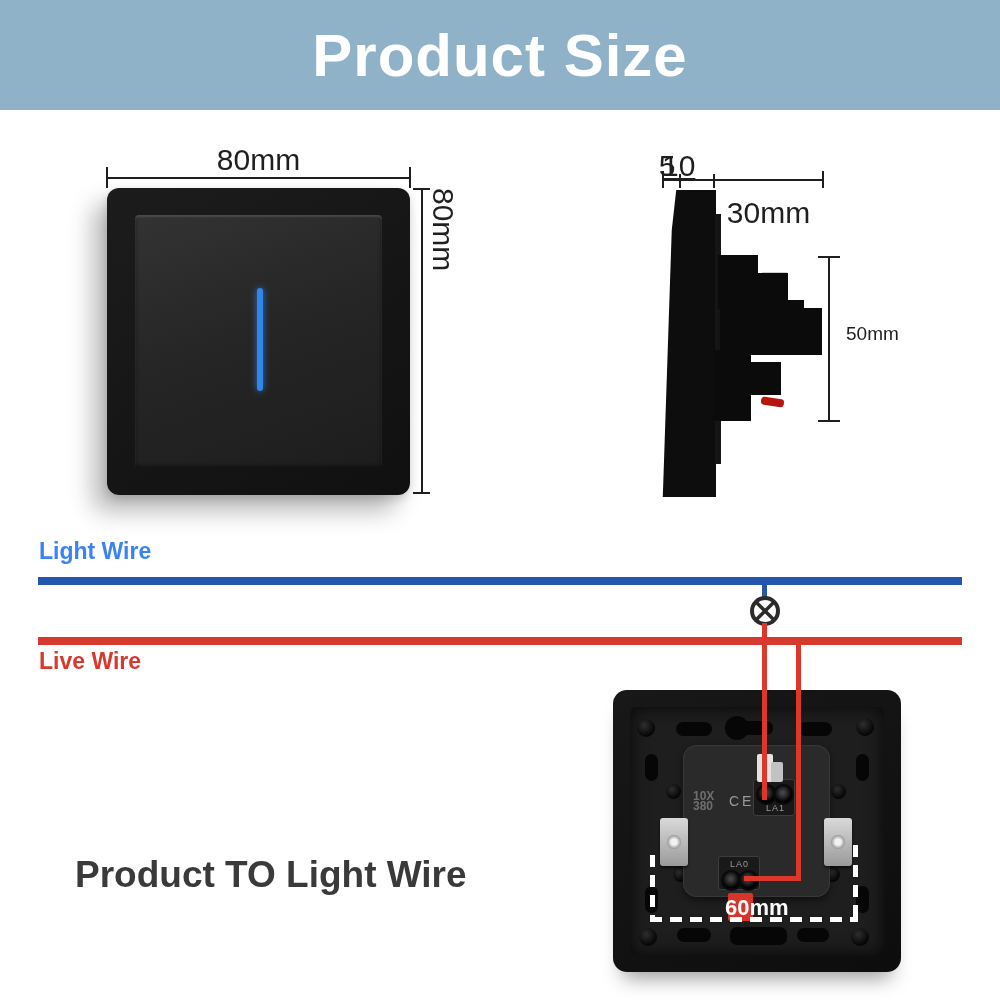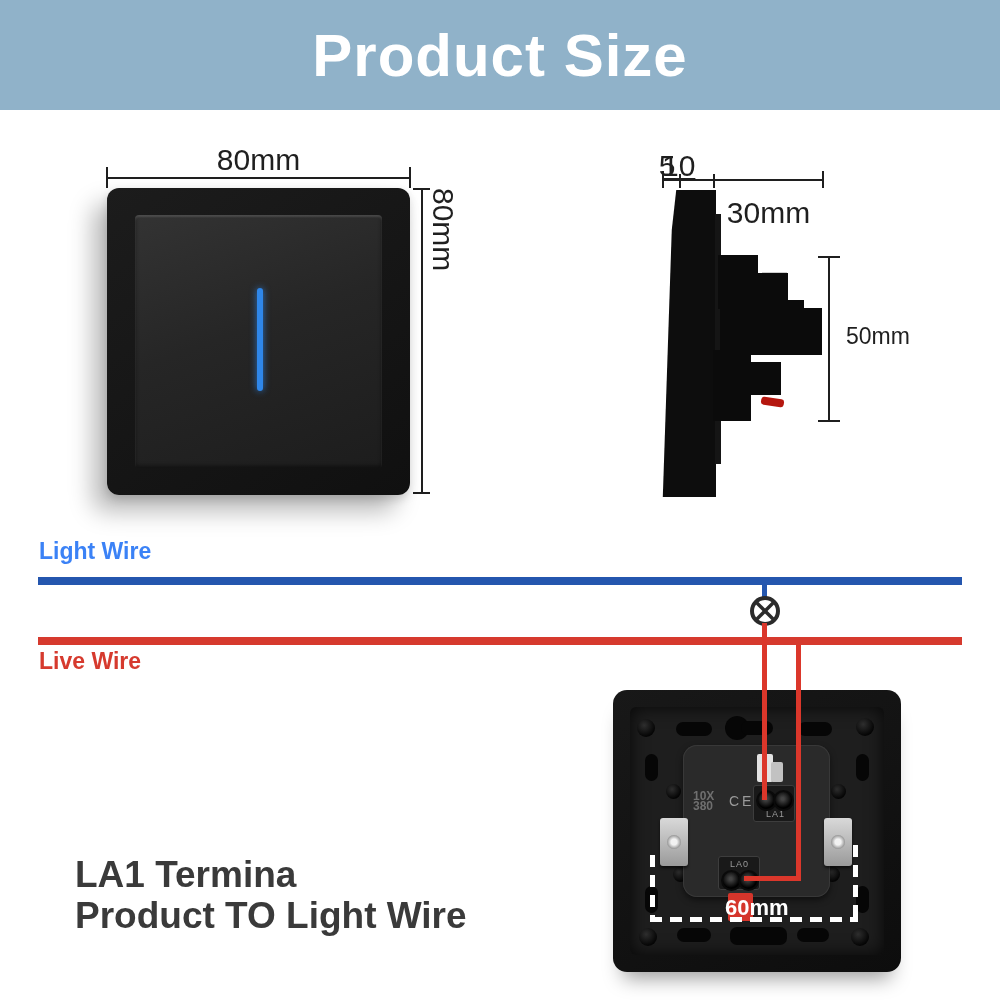--- a/index.html
+++ b/index.html
@@ -101,39 +101,38 @@
   <div class="abs blk" style="left:718px;top:273px;width:70px;height:36px;"></div>
   <div class="abs blk" style="left:774px;top:300px;width:30px;height:26px;"></div>
   <div class="abs blk" style="left:720px;top:308px;width:102px;height:47px;"></div>
   <div class="abs blk" style="left:713px;top:350px;width:38px;height:71px;"></div>
   <div class="abs blk" style="left:713px;top:362px;width:68px;height:33px;"></div>
   <div class="abs" style="left:761px;top:398px;width:23px;height:8px;background:#b5170f;transform:rotate(8deg);border-radius:3px;"></div>
 
   <div class="abs dim-line" style="left:828px;top:257px;width:2px;height:165px;"></div>
   <div class="abs dim-line" style="left:818px;top:256px;width:22px;height:2px;"></div>
   <div class="abs dim-line" style="left:818px;top:420px;width:22px;height:2px;"></div>
-  <div class="abs dim-text" style="left:846px;top:323px;font-size:23px;">50mm</div>
+  <div class="abs dim-text" style="left:846px;top:323px;font-size:19px;">50mm</div>
 
   <div class="abs wire-label" style="left:39px;top:538px;color:#3b82f6;">Light Wire</div>
   <div class="abs wire" style="left:38px;top:577px;width:924px;background:#2456ae;"></div>
 
   <div class="abs wire-label" style="left:39px;top:600px;color:#d63a2e;margin-top:48px;">Live Wire</div>
   <div class="abs wire" style="left:38px;top:637px;width:924px;background:#d63a2e;"></div>
 
   <div class="abs" style="left:762px;top:585px;width:5px;height:14px;background:#2456ae;"></div>
   <svg class="abs" style="left:747px;top:593px;" width="36" height="36" viewBox="0 0 36 36">
     <circle cx="18" cy="18" r="13" fill="#ffffff" stroke="#2b2b2b" stroke-width="4"></circle>
     <line x1="9.2" y1="9.2" x2="26.8" y2="26.8" stroke="#2b2b2b" stroke-width="3.4"></line>
     <line x1="26.8" y1="9.2" x2="9.2" y2="26.8" stroke="#2b2b2b" stroke-width="3.4"></line>
   </svg>
 
   <div class="abs annot" style="left:75px;top:724px;">
   </div>
   <div class="abs annot" style="left:75px;top:854px;">
-    <div>LA1 Termina</div>
     <div>Product TO Light Wire</div>
   </div>
 
   <div class="abs back-plate">
     <div class="abs back-recess"></div>
 
     <div class="abs screw" style="left:24px;top:29px;width:18px;height:18px;"></div>
     <div class="abs screw" style="left:243px;top:28px;width:18px;height:18px;"></div>
     <div class="abs screw" style="left:26px;top:238px;width:18px;height:18px;"></div>
     <div class="abs screw" style="left:238px;top:238px;width:18px;height:18px;"></div>
@@ -156,21 +155,21 @@
     <div class="abs screw" style="left:212px;top:177px;width:15px;height:15px;"></div>
 
     <div class="abs mech">
 
       <div class="abs" style="left:10px;top:46px;color:#6f6f6f;font-size:12px;font-weight:700;line-height:10px;">
         <div>10X</div>
         <div>380</div>
       </div>
       <div class="abs" style="left:46px;top:48px;color:#9a9a9a;font-size:14px;letter-spacing:3px;">CE</div>
 
-      <div class="abs term-block" style="left:70px;top:40px;width:40px;height:35px;">
+      <div class="abs term-block" style="left:70px;top:34px;width:40px;height:35px;">
         <div class="abs term-hole" style="left:2px;top:4px;"></div>
         <div class="abs term-hole" style="left:19px;top:4px;"></div>
         <div class="abs term-label" style="left:12px;top:23px;">LA1</div>
       </div>
 
       <div class="abs term-block" style="left:35px;top:111px;width:40px;height:32px;">
         <div class="abs term-label" style="left:11px;top:2px;">LA0</div>
         <div class="abs term-hole" style="left:2px;top:13px;"></div>
         <div class="abs term-hole" style="left:19px;top:13px;"></div>
       </div>

